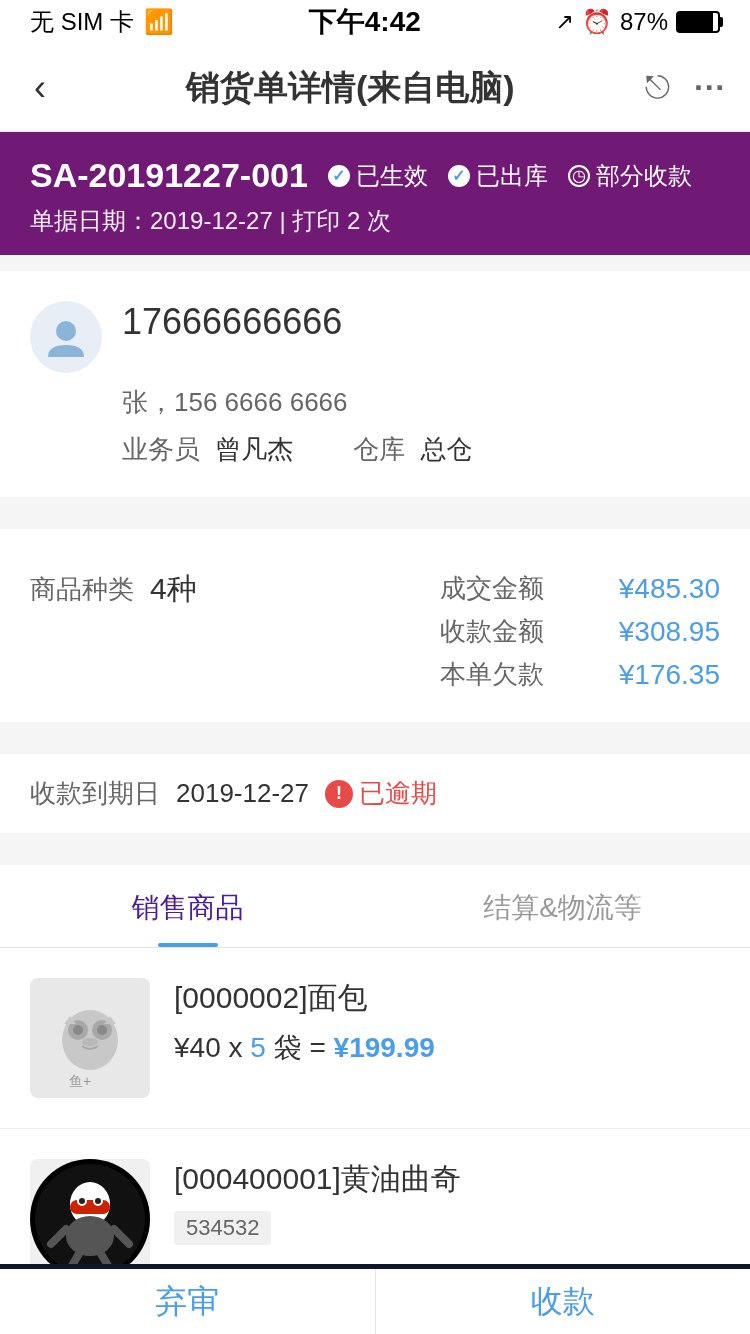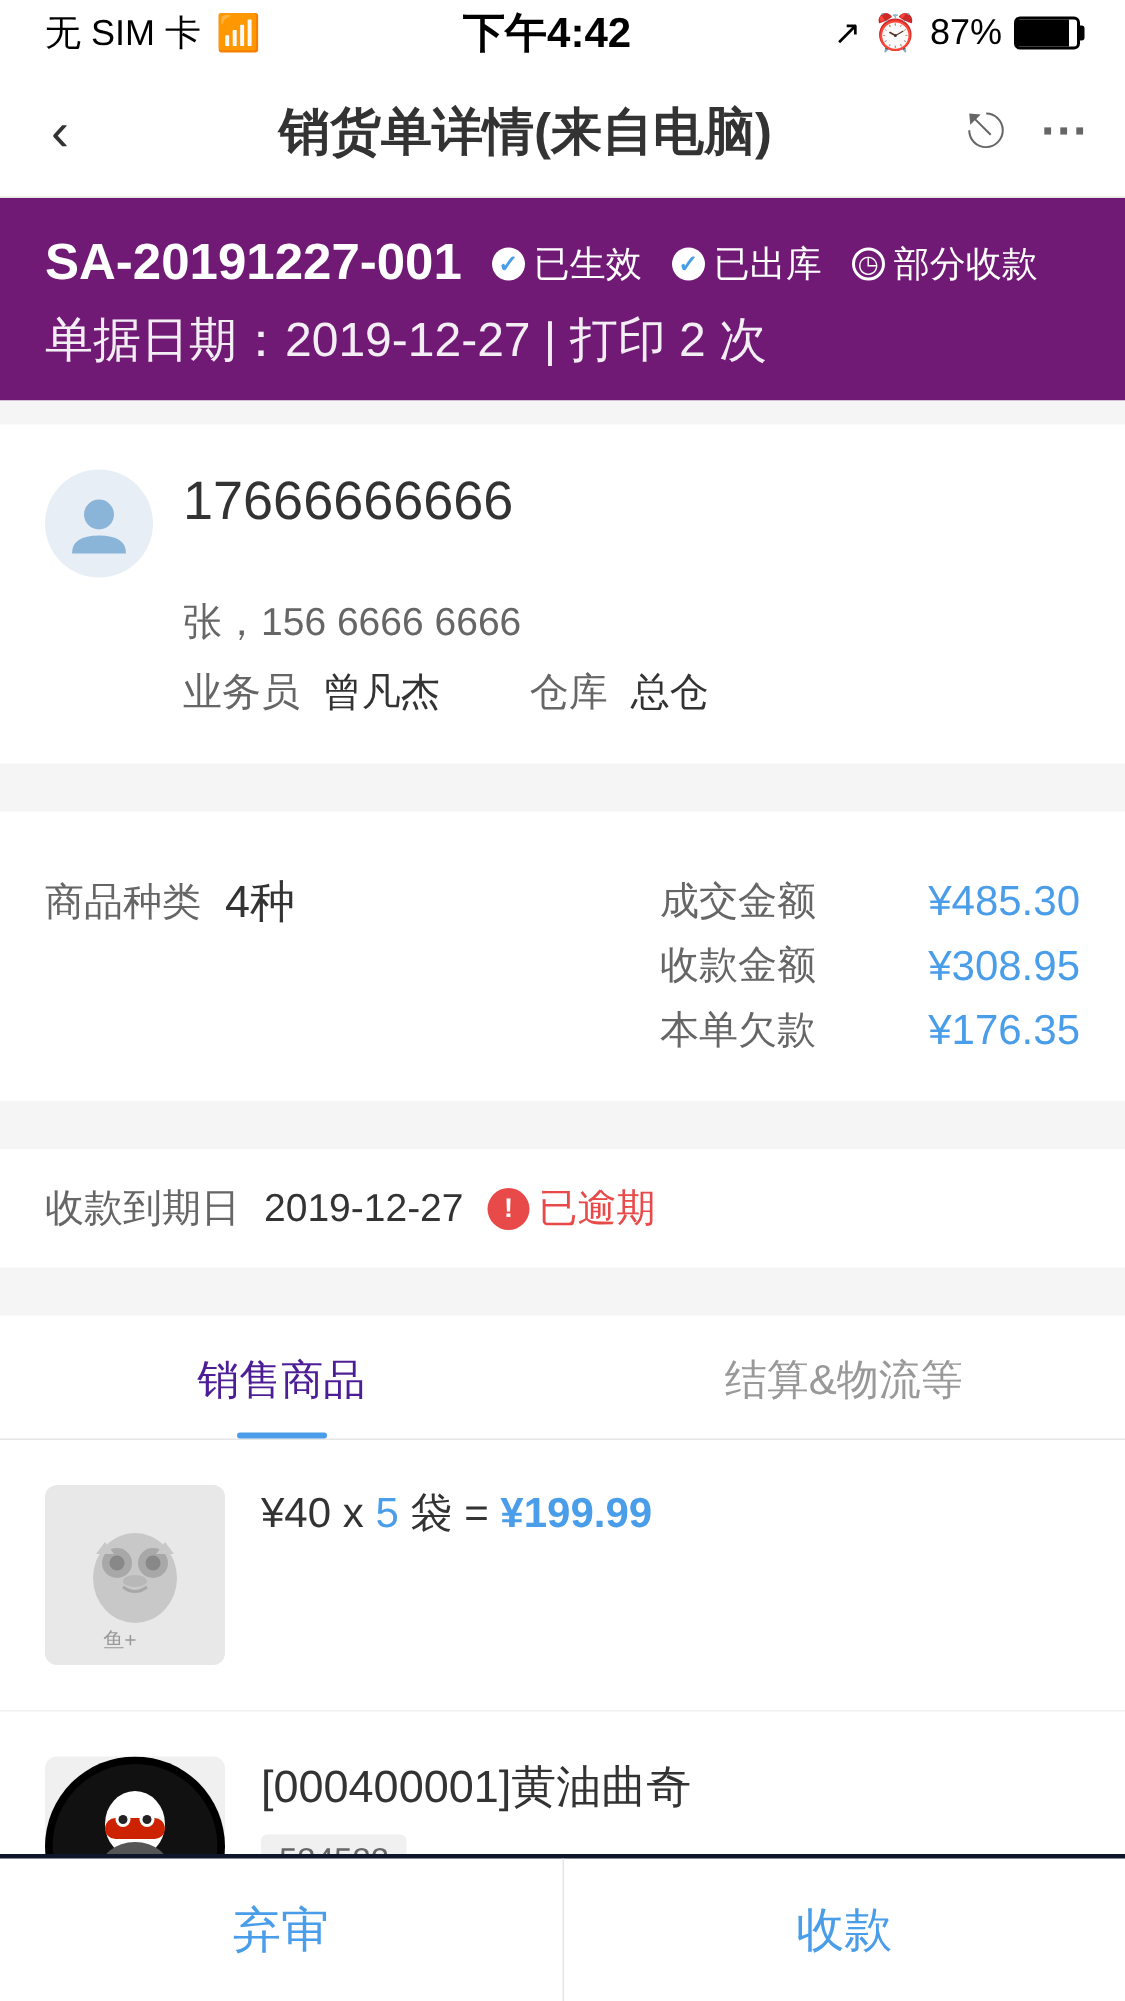--- a/index.html
+++ b/index.html
@@ -101,21 +101,21 @@
       height: 22px;
       border-radius: 50%;
       border: 2px solid #fff;
       display: flex;
       align-items: center;
       justify-content: center;
       color: #fff;
       font-size: 14px;
     }
     .header-banner-row2 {
-      font-size: 32px;
+      font-size: 24px;
       color: #fff;
       opacity: 0.92;
     }
 
     
     .customer-card {
       background: #fff;
       padding: 30px;
       margin-bottom: 16px;
     }
@@ -305,22 +305,22 @@
     }
     .price-total { color: #4a9de8; font-weight: 700; }
 
     
     .bottom-bar {
       position: fixed;
       bottom: 0;
       width: 750px;
       display: flex;
       background: #fff;
-      border-top: 3px solid #0f172a;
-      height: 98px;
+      border-top: 5px solid #0f172a;
+      height: 70px;
       text-align: center;
     }
     .bottom-btn {
       flex: 1;
       display: flex;
       align-items: center;
       justify-content: center;
       font-size: 32px;
       cursor: pointer;
     }
@@ -469,20 +469,23 @@
         <ellipse cx="60" cy="64" rx="8" ry="4" fill="#b8b8b8"></ellipse>
         <path d="M52 68 Q60 74 68 68" stroke="#a8a8a8" stroke-width="2" fill="none"></path>
 
         <polygon points="40,38 46,46 34,46" fill="#c8c8c8"></polygon>
         <polygon points="80,38 86,46 74,46" fill="#c8c8c8"></polygon>
 
         <text x="50" y="108" font-size="14" fill="#999" text-anchor="middle">鱼+</text>
       </svg>
     </div>
     <div class="product-info">
+      <div class="product-name">
+        <span>[0000002]</span><span>面包</span>
+      </div>
       <div class="product-price">
         <span>¥40</span>
         <span> x </span>
         <span style="color:#4a9de8;">5</span>
         <span>袋</span>
         <span> = </span>
         <span class="price-total">¥199.99</span>
       </div>
     </div>
   </div>

